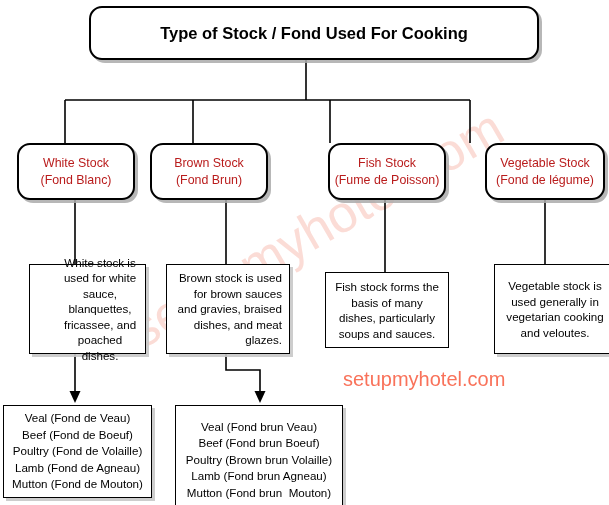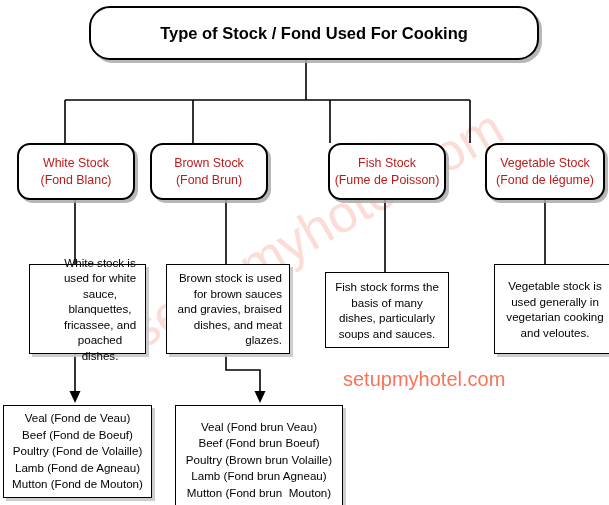--- a/index.html
+++ b/index.html
@@ -51,21 +51,21 @@
     box-shadow:3px 3px 0 0 rgba(170,170,170,0.85);
   }
   .sharp {
     border:1.6px solid #000;
     box-shadow:3px 3px 0 0 rgba(200,200,200,0.9);
   }
   .sharp-noshadow { border:1.6px solid #000; }
 
   #title-box {
     left:89px; top:6px; width:450px; height:54px;
-    font-size:16.5px; font-weight:bold; color:#000;border-radius:21px;
+    font-size:16.5px; font-weight:bold; color:#000;
   }
   .level2 {
     height:57px;
     font-size:12.4px; line-height:17px; color:#b91c1c;
   }
   #node-white    { left:17px;  top:143px; width:118px; }
   #node-brown    { left:150px; top:143px; width:118px; }
   #node-fish     { left:328px; top:143px; width:118px; }
   #node-vegetable{ left:485px; top:143px; width:120px; }
 

